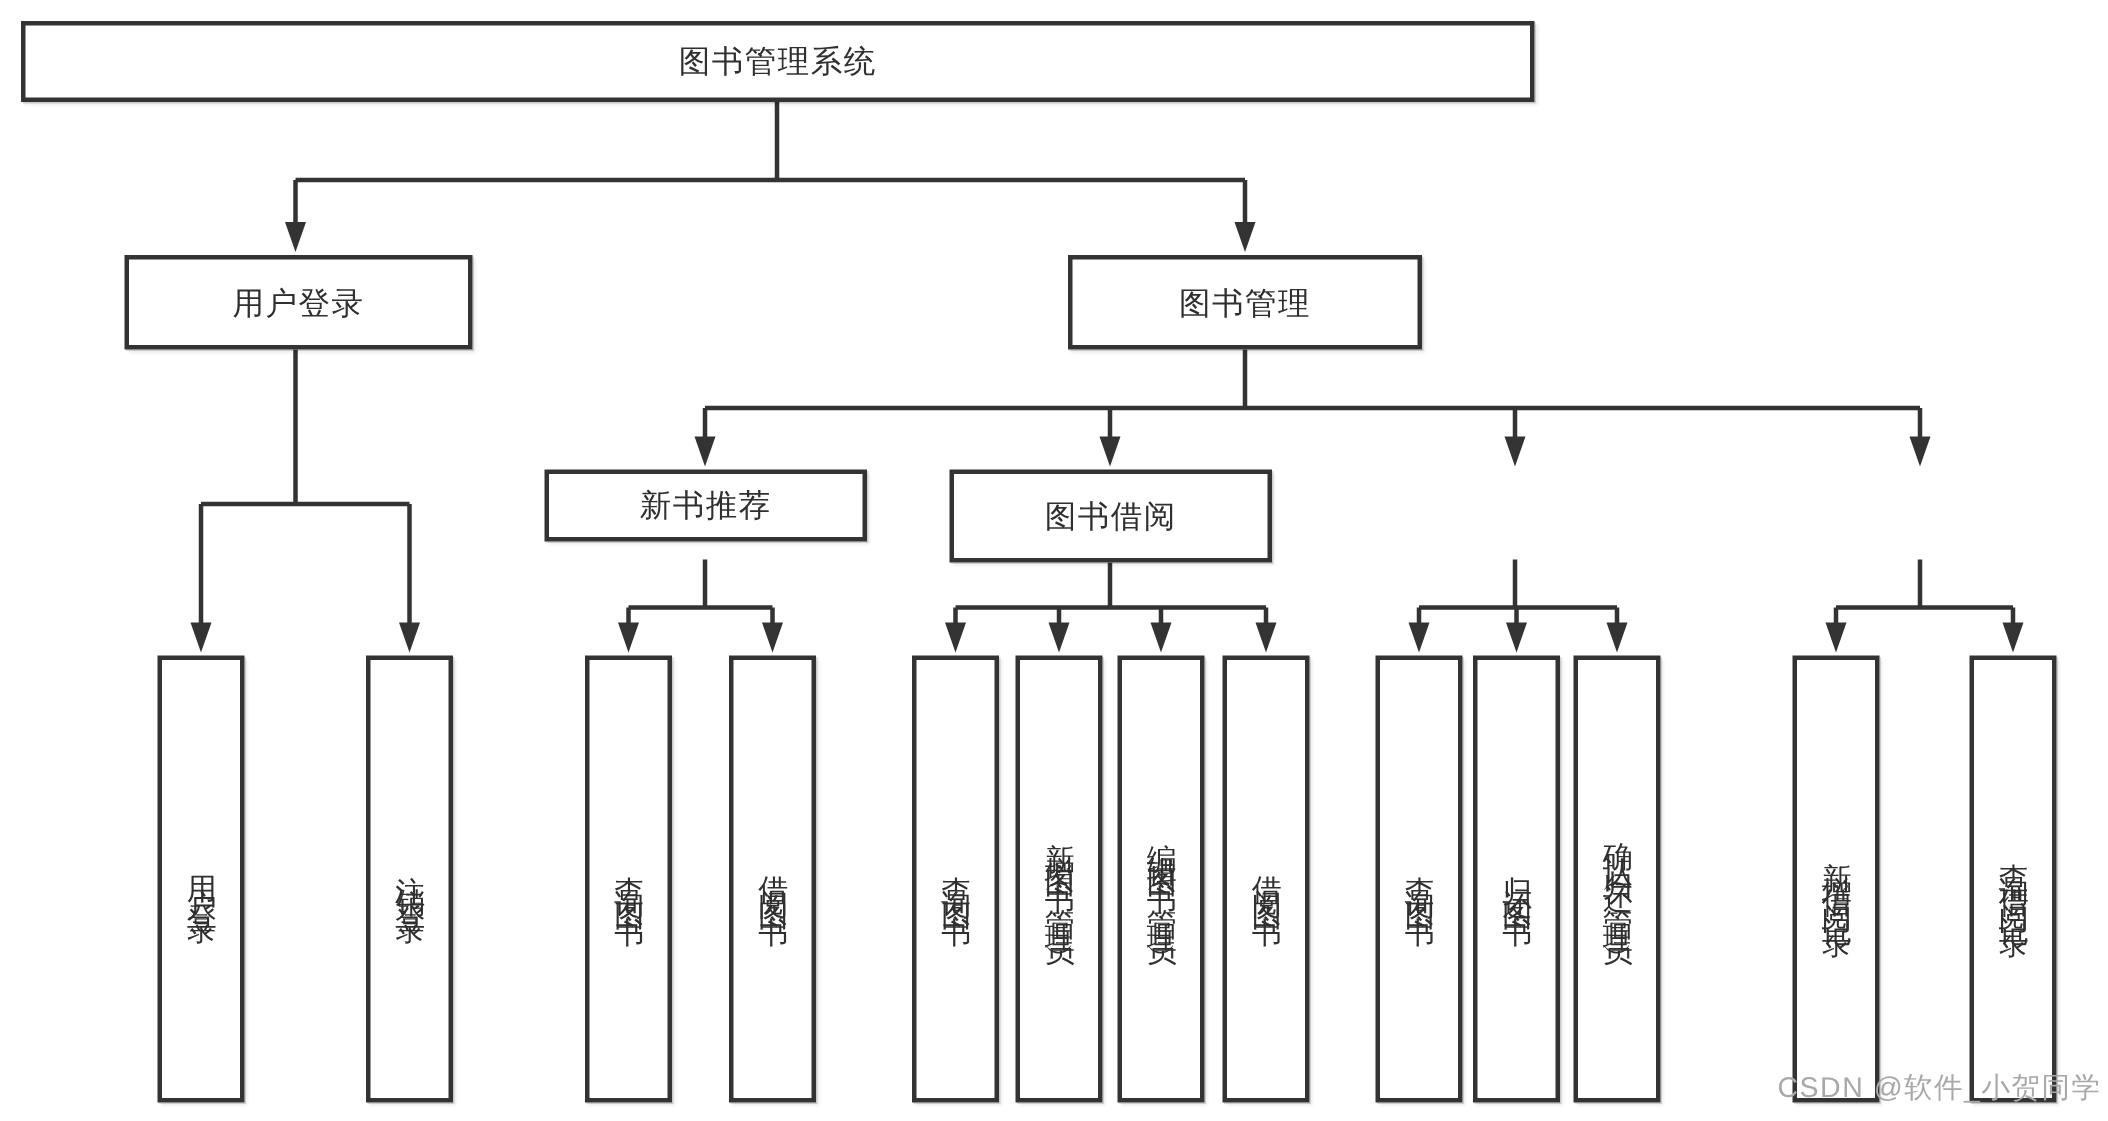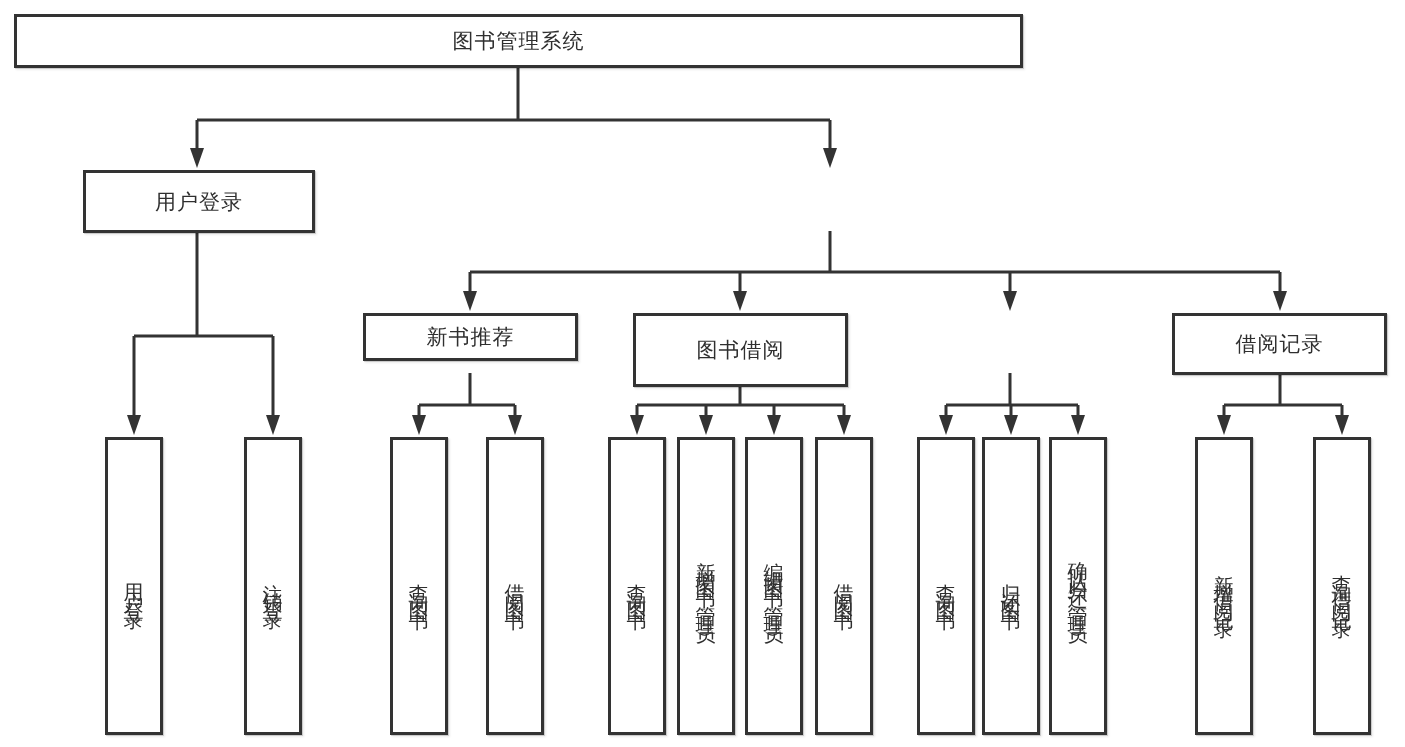--- a/index.html
+++ b/index.html
@@ -109,29 +109,29 @@
     </g>
   </svg>
 
   <div class="node" style="left:14px;top:14px;width:1009px;height:54px;">
     <span class="lbl">图书管理系统</span>
   </div>
 
   <div class="node" style="left:83px;top:170px;width:232px;height:63px;">
     <span class="lbl">用户登录</span>
   </div>
+  <div class="node" style="left:712px;top:170px;width:236px;height:63px;">
+    <span class="lbl">图书管理</span>
+  </div>
 
   <div class="node" style="left:363px;top:313px;width:215px;height:48px;">
     <span class="lbl">新书推荐</span>
   </div>
-  <div class="node" style="left:633px;top:313px;width:215px;height:74px;">
+  <div class="node" style="left:633px;top:313px;width:215px;height:62px;">
     <span class="lbl">图书借阅</span>
-  </div>
-  <div class="node" style="left:1172px;top:313px;width:215px;height:62px;">
-    <span class="lbl">借阅记录</span>
   </div>
 
   <div class="node vert" style="left:105px;top:437px;width:58px;height:298px;">
     <span class="lbl">用户登录</span>
   </div>
   <div class="node vert" style="left:244px;top:437px;width:58px;height:298px;">
     <span class="lbl">注销登录</span>
   </div>
   <div class="node vert" style="left:390px;top:437px;width:58px;height:298px;">
     <span class="lbl">查询图书</span>
@@ -160,14 +160,15 @@
   <div class="node vert" style="left:1049px;top:437px;width:58px;height:298px;">
     <span class="lbl">确认归还（管理员）</span>
   </div>
   <div class="node vert" style="left:1195px;top:437px;width:58px;height:298px;">
     <span class="lbl">新增借阅记录</span>
   </div>
   <div class="node vert" style="left:1313px;top:437px;width:58px;height:298px;">
     <span class="lbl">查询借阅记录</span>
   </div>
 
+  <div class="watermark">CSDN @软件_小贺同学</div>
 
 </div>
 
 </body></html>

